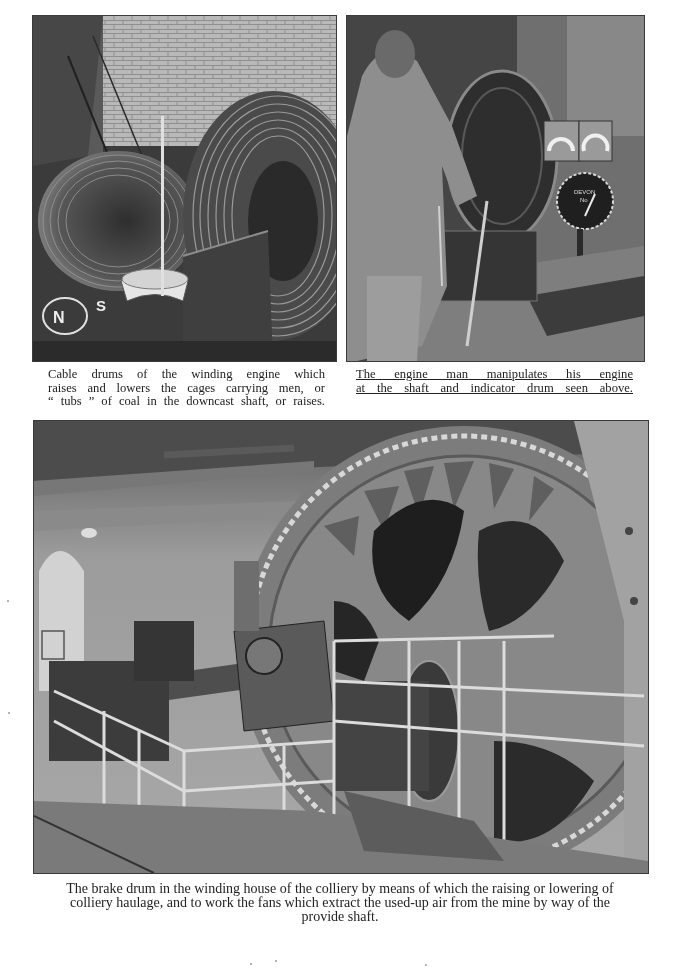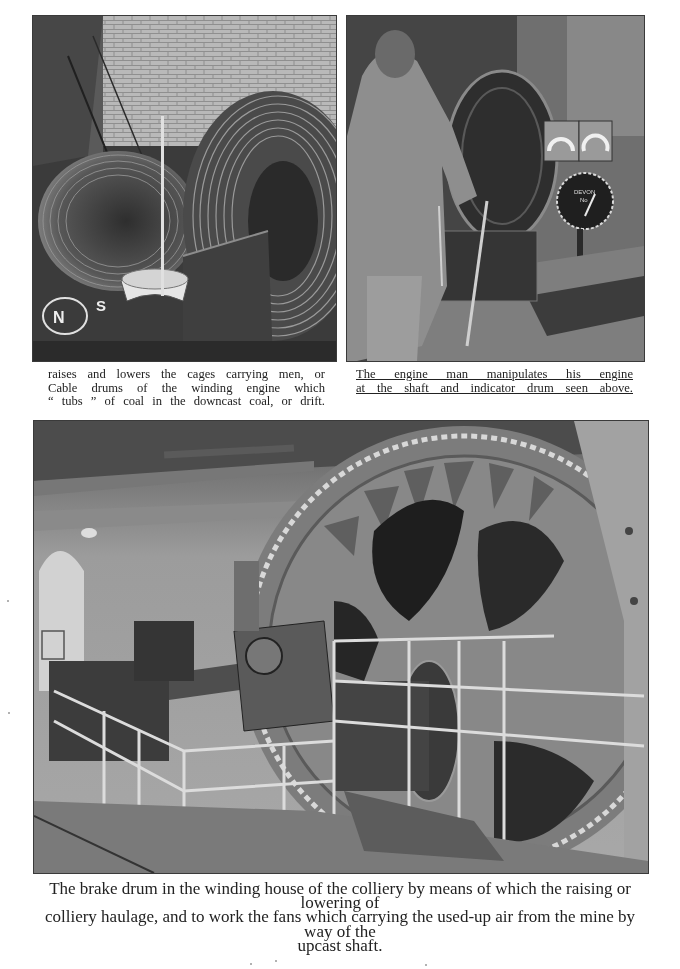--- a/index.html
+++ b/index.html
@@ -5,21 +5,21 @@
   html, body { margin: 0; padding: 0; }
   body {
     width: 680px; height: 969px; background: #ffffff; position: relative; overflow: hidden;
     font-family: "Liberation Serif", "DejaVu Serif", serif; color: #1e1e1e;
   }
   .photo { position: absolute; overflow: hidden; background: #6a6a6a; border: 1px solid #3a3a3a; }
   .photo svg { display: block; width: 100%; height: 100%; }
   .caption { position: absolute; font-size: 12.6px; line-height: 13.6px; color: #222; }
   .caption.justify { text-align: justify; text-align-last: justify; }
   .caption.justify .last { text-align-last: justify; }
-  .caption.center { text-align: center; font-size: 17px; line-height: 14.2px; }
+  .caption.center { text-align: center; font-size: 14px; line-height: 14.2px; }
   .speck { position: absolute; width: 2px; height: 2px; background: #999; border-radius: 1px; }
 </style>
 </head>
 <body>
 
 <div class="photo" style="left:32px; top:15px; width:303px; height:345px;">
   <svg viewBox="0 0 303 345" preserveAspectRatio="none">
     <defs>
       <pattern id="brick" width="18" height="9" patternUnits="userSpaceOnUse">
         <rect width="18" height="9" fill="#b9b9b9"></rect>
@@ -68,23 +68,23 @@
     <text x="20" y="307" font-family="Liberation Sans, sans-serif" font-size="16" font-weight="bold" fill="#eeeeee">N</text>
     <text x="63" y="295" font-family="Liberation Sans, sans-serif" font-size="15" font-weight="bold" fill="#eeeeee">S</text>
     <ellipse cx="32" cy="300" rx="22" ry="18" fill="none" stroke="#e0e0e0" stroke-width="2"></ellipse>
 
     <rect x="128" y="100" width="3" height="180" fill="#e0e0e0"></rect>
     <rect x="0" y="325" width="303" height="20" fill="#2b2b2b"></rect>
   </svg>
 </div>
 
 <div class="caption justify" style="left:48px; top:368px; width:277px;">
+  <div>Cable drums of the winding engine which</div>
   <div>raises and lowers the cages carrying men, or</div>
-  <div>Cable drums of the winding engine which</div>
-  <div class="last">“ tubs ” of coal in the downcast coal, or drift.</div>
+  <div class="last">“ tubs ” of coal in the downcast shaft, or raises.</div>
 </div>
 
 <div class="photo" style="left:346px; top:15px; width:297px; height:345px;">
   <svg viewBox="0 0 297 345" preserveAspectRatio="none">
     <rect width="297" height="345" fill="#454545"></rect>
 
     <rect x="170" y="0" width="127" height="250" fill="#6f6f6f"></rect>
     <rect x="220" y="0" width="77" height="120" fill="#888"></rect>
 
     <ellipse cx="155" cy="140" rx="55" ry="85" fill="#2e2e2e" stroke="#8a8a8a" stroke-width="3"></ellipse>
@@ -193,21 +193,21 @@
     </g>
 
     <path d="M0 380 L280 390 L614 440 L614 452 L0 452 Z" fill="#7a7a7a"></path>
     <path d="M310 370 L440 400 L470 440 L330 430 Z" fill="#5c5c5c"></path>
     <path d="M0 395 L120 452" stroke="#333" stroke-width="2"></path>
   </svg>
 </div>
 
 <div class="caption center" style="left:40px; top:882px; width:600px;">
   <div>The brake drum in the winding house of the colliery by means of which the raising or lowering of</div>
-  <div>colliery haulage, and to work the fans which carrying the used-up air from the mine by way of the</div>
-  <div>upcast shaft.</div>
+  <div>colliery haulage, and to work the fans which extract the used-up air from the mine by way of the</div>
+  <div>provide shaft.</div>
 </div>
 
 <div class="speck" style="left:7px; top:600px;"></div>
 <div class="speck" style="left:8px; top:712px;"></div>
 <div class="speck" style="left:250px; top:963px;"></div>
 <div class="speck" style="left:275px; top:960px;"></div>
 <div class="speck" style="left:425px; top:964px;"></div>
 
 </body></html>

